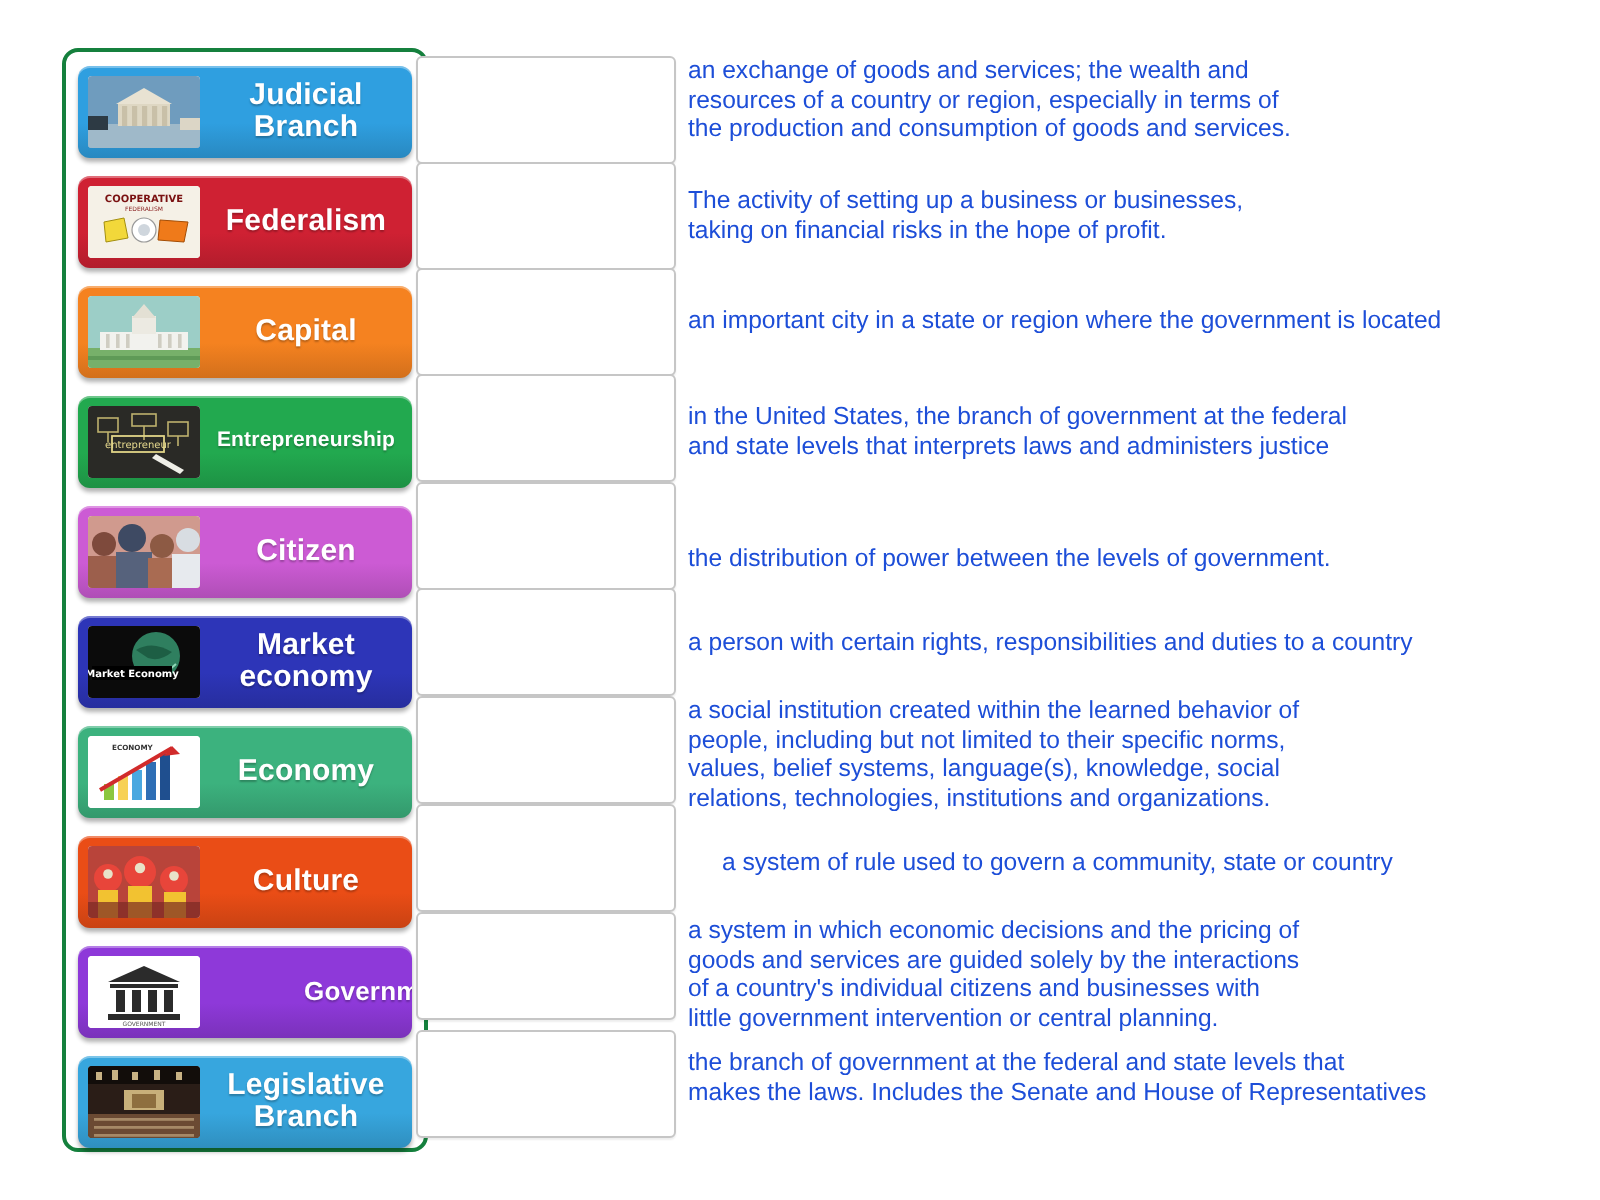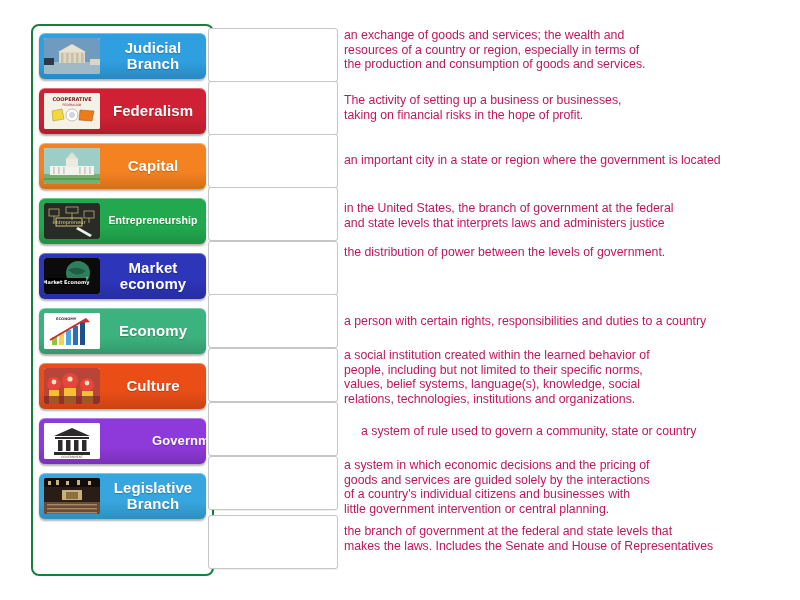--- a/index.html
+++ b/index.html
@@ -78,21 +78,21 @@
     box-shadow: 0 1px 1px rgba(0,0,0,0.07);
   }
 
   
   .definitions {
     position: absolute;
     left: 344px; top: 28px;
     width: 420px;
   }
   .definition {
-    color: #be185d;
+    color: #1d4ed8;
     font-size: 12.3px;
     line-height: 14.6px;
     white-space: pre-line;
   }
 </style>
 </head>
 <body>
 
 <div id="app">
 
@@ -163,20 +163,36 @@
               <rect x="40" y="8" width="10" height="7"></rect>
           <path d="M10 13 L10 18 M28 10 L28 17 M45 15 L45 20"></path>
             </g>
         <rect x="12" y="15" width="26" height="8" fill="none" stroke="#e0d488" stroke-width="0.9"></rect>
         <text x="25" y="21" font-size="5" text-anchor="middle" fill="#e6d98e" font-family="DejaVu Sans, sans-serif">entrepreneur</text>
         <polygon points="34,24 48,32 46,34 32,26" fill="#efefe8"></polygon>
           </svg>
         </div>
         <div class="tile-label small">Entrepreneurship</div>
       </div>
+      <div class="tile" style="background: linear-gradient(rgb(204, 91, 212) 0%, rgb(204, 91, 212) 62%, rgba(0, 0, 0, 0.14) 100%), rgb(204, 91, 212);">
+        <div class="tile-thumb">
+          <svg viewBox="0 0 56 36">
+            <rect width="56" height="36" fill="#d09a8e"></rect>
+        <circle cx="8" cy="14" r="6" fill="#7e4a3c"></circle>
+            <circle cx="22" cy="11" r="7" fill="#3e4a63"></circle>
+        <circle cx="37" cy="15" r="6" fill="#8d5a44"></circle>
+            <circle cx="50" cy="12" r="6" fill="#d8dde2"></circle>
+        <rect x="0" y="20" width="18" height="16" fill="#9c5f4c"></rect>
+            <rect x="14" y="18" width="18" height="18" fill="#56627c"></rect>
+        <rect x="30" y="21" width="14" height="15" fill="#a96b52"></rect>
+            <rect x="42" y="19" width="14" height="17" fill="#e7eaee"></rect>
+          </svg>
+        </div>
+        <div class="tile-label">Citizen</div>
+      </div>
       <div class="tile" style="background: linear-gradient(rgb(45, 53, 184) 0%, rgb(45, 53, 184) 62%, rgba(0, 0, 0, 0.14) 100%), rgb(45, 53, 184);">
         <div class="tile-thumb">
           <svg viewBox="0 0 56 36">
             <rect width="56" height="36" fill="#0b0b0b"></rect>
         <circle cx="34" cy="15" r="12" fill="#2f7f5f"></circle>
         <path d="M24 12 q8 -5 18 1 q-6 5 -12 3 z" fill="#1d5e44"></path>
         <path d="M28 22 q9 4 16 -3" stroke="#8fd6b6" stroke-width="1" fill="none"></path>
         <rect x="2" y="20" width="40" height="7" fill="#000000"></rect>
         <text x="22" y="25.5" font-size="5" font-weight="bold" text-anchor="middle" fill="#ffffff" font-family="DejaVu Sans, sans-serif">Market Economy</text>
           </svg>
@@ -290,21 +306,21 @@
 
   <div class="definitions" id="definition-column" style="position: absolute;">
       <div class="definition" style="position: absolute; left: 0px; top: 0px; width: 420px;">an exchange of goods and services; the wealth and
 resources of a country or region, especially in terms of
 the production and consumption of goods and services.</div>
       <div class="definition" style="position: absolute; left: 0px; top: 65px; width: 420px;">The activity of setting up a business or businesses,
 taking on financial risks in the hope of profit.</div>
       <div class="definition" style="position: absolute; left: 0px; top: 125px; width: 420px;">an important city in a state or region where the government is located</div>
       <div class="definition" style="position: absolute; left: 0px; top: 173px; width: 420px;">in the United States, the branch of government at the federal
 and state levels that interprets laws and administers justice</div>
-      <div class="definition" style="position: absolute; left: 0px; top: 217px; width: 420px;">the distribution of power between the levels of government.</div>
+      <div class="definition" style="position: absolute; left: 0px; top: 244px; width: 420px;">the distribution of power between the levels of government.</div>
       <div class="definition" style="position: absolute; left: 0px; top: 286px; width: 420px;">a person with certain rights, responsibilities and duties to a country</div>
       <div class="definition" style="position: absolute; left: 0px; top: 320px; width: 420px;">a social institution created within the learned behavior of
 people, including but not limited to their specific norms,
 values, belief systems, language(s), knowledge, social
 relations, technologies, institutions and organizations.</div>
       <div class="definition" style="position: absolute; left: 17px; top: 396px; width: 420px;">a system of rule used to govern a community, state or country</div>
       <div class="definition" style="position: absolute; left: 0px; top: 430px; width: 420px;">a system in which economic decisions and the pricing of
 goods and services are guided solely by the interactions
 of a country's individual citizens and businesses with
 little government intervention or central planning.</div>

